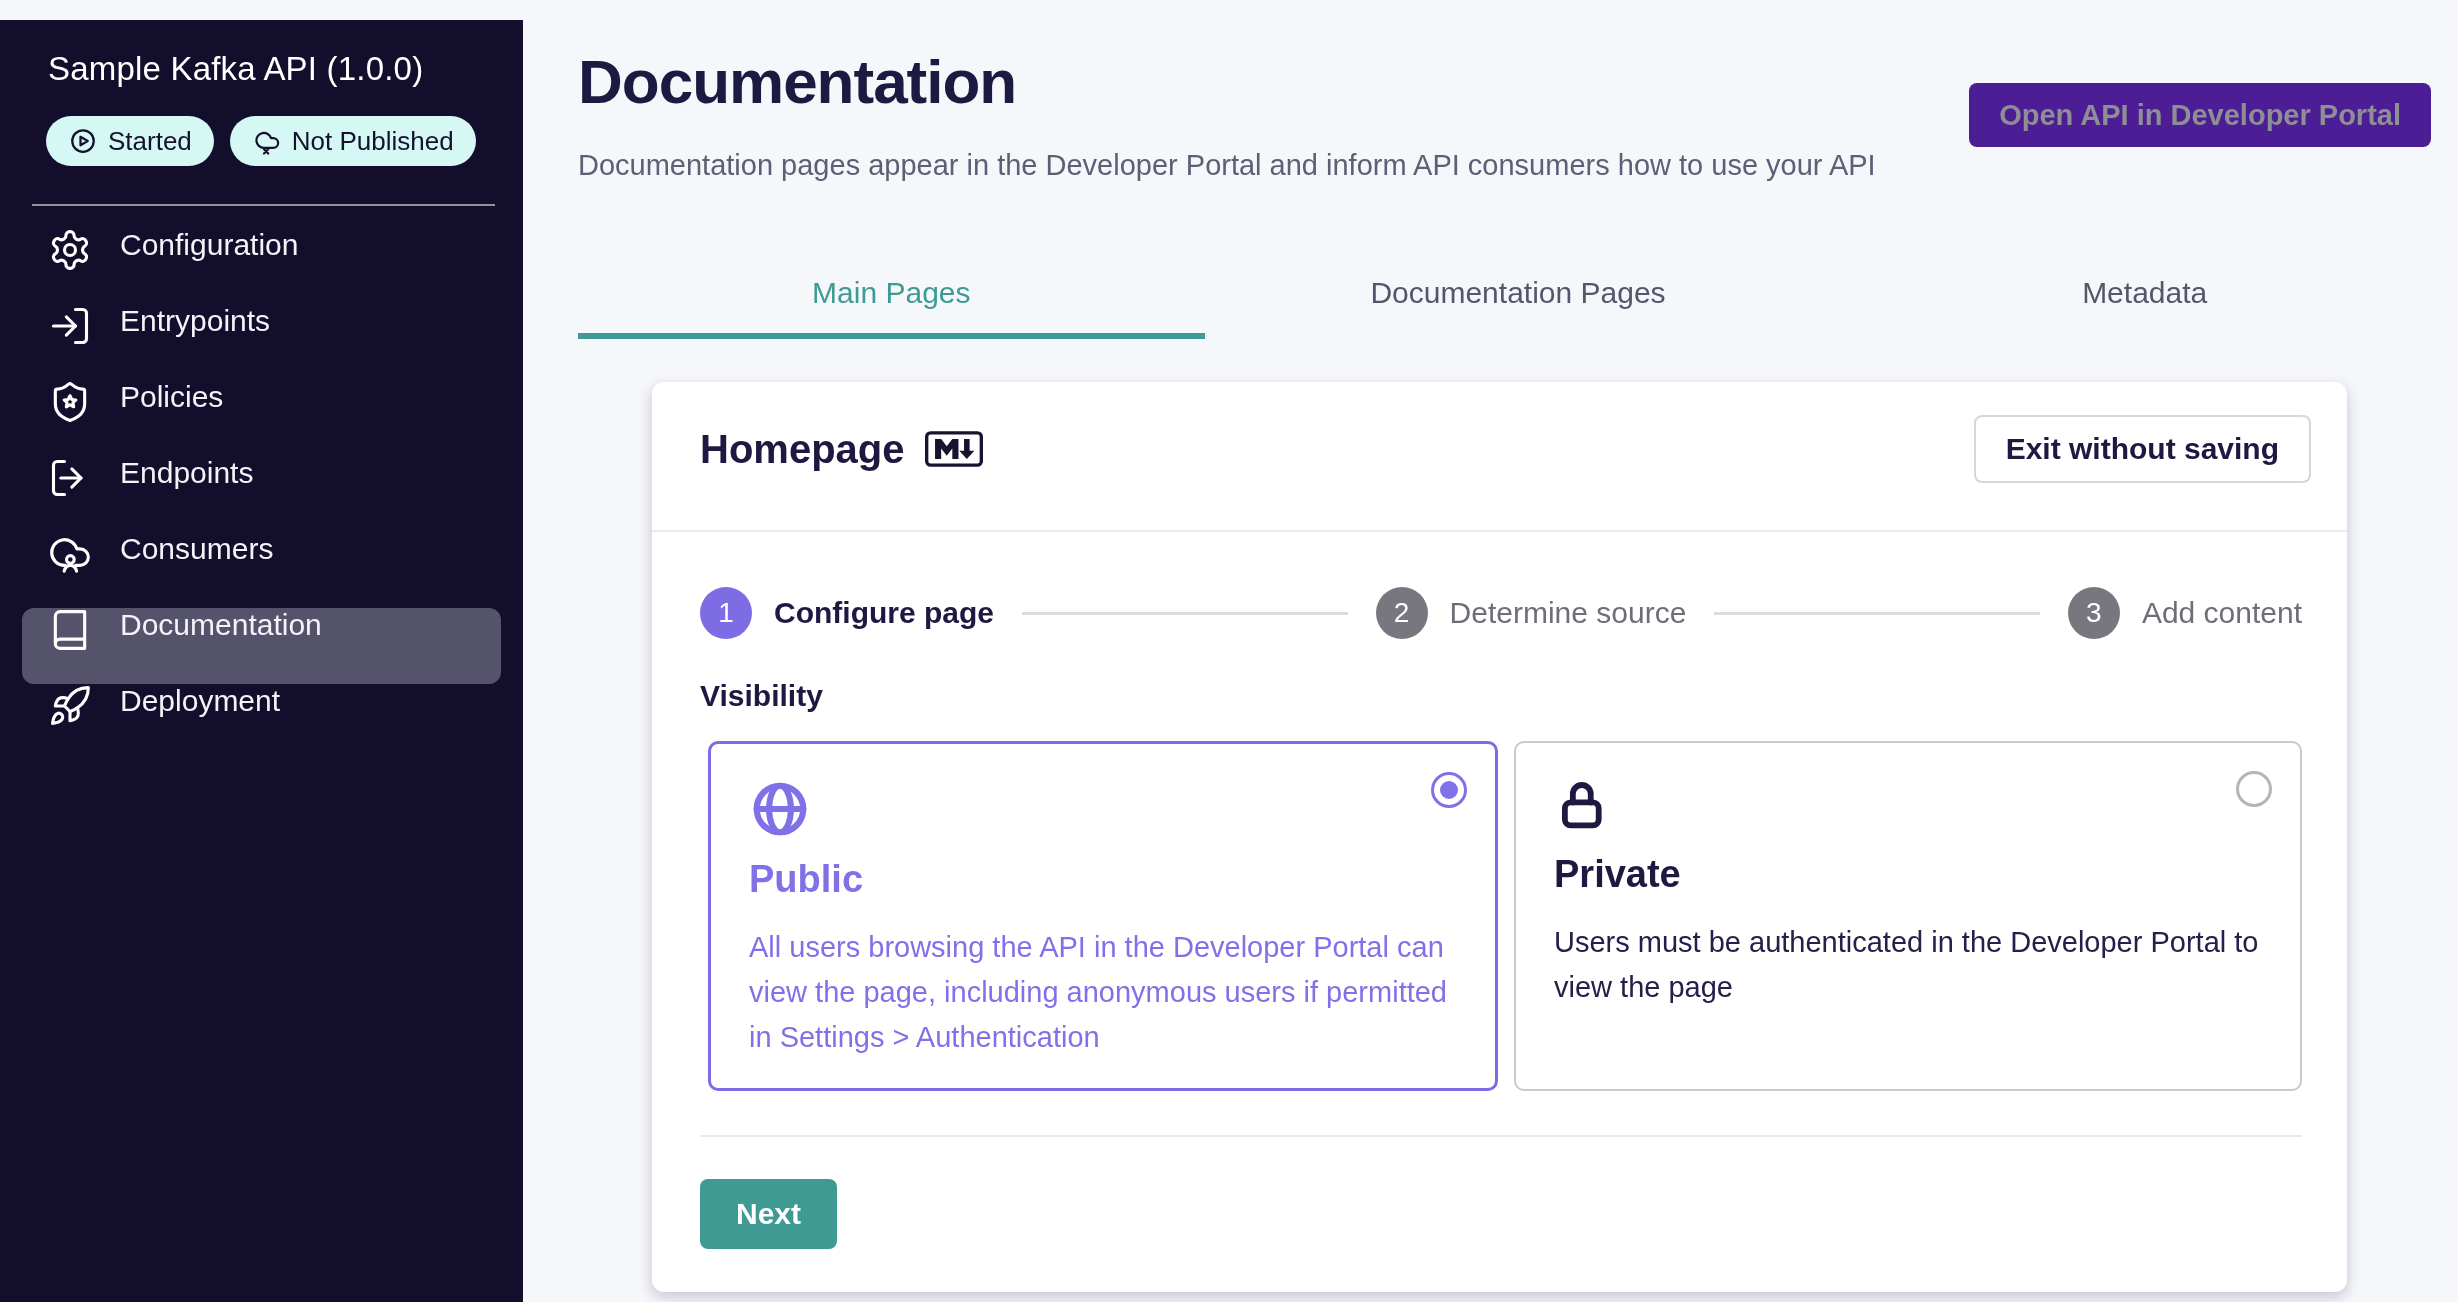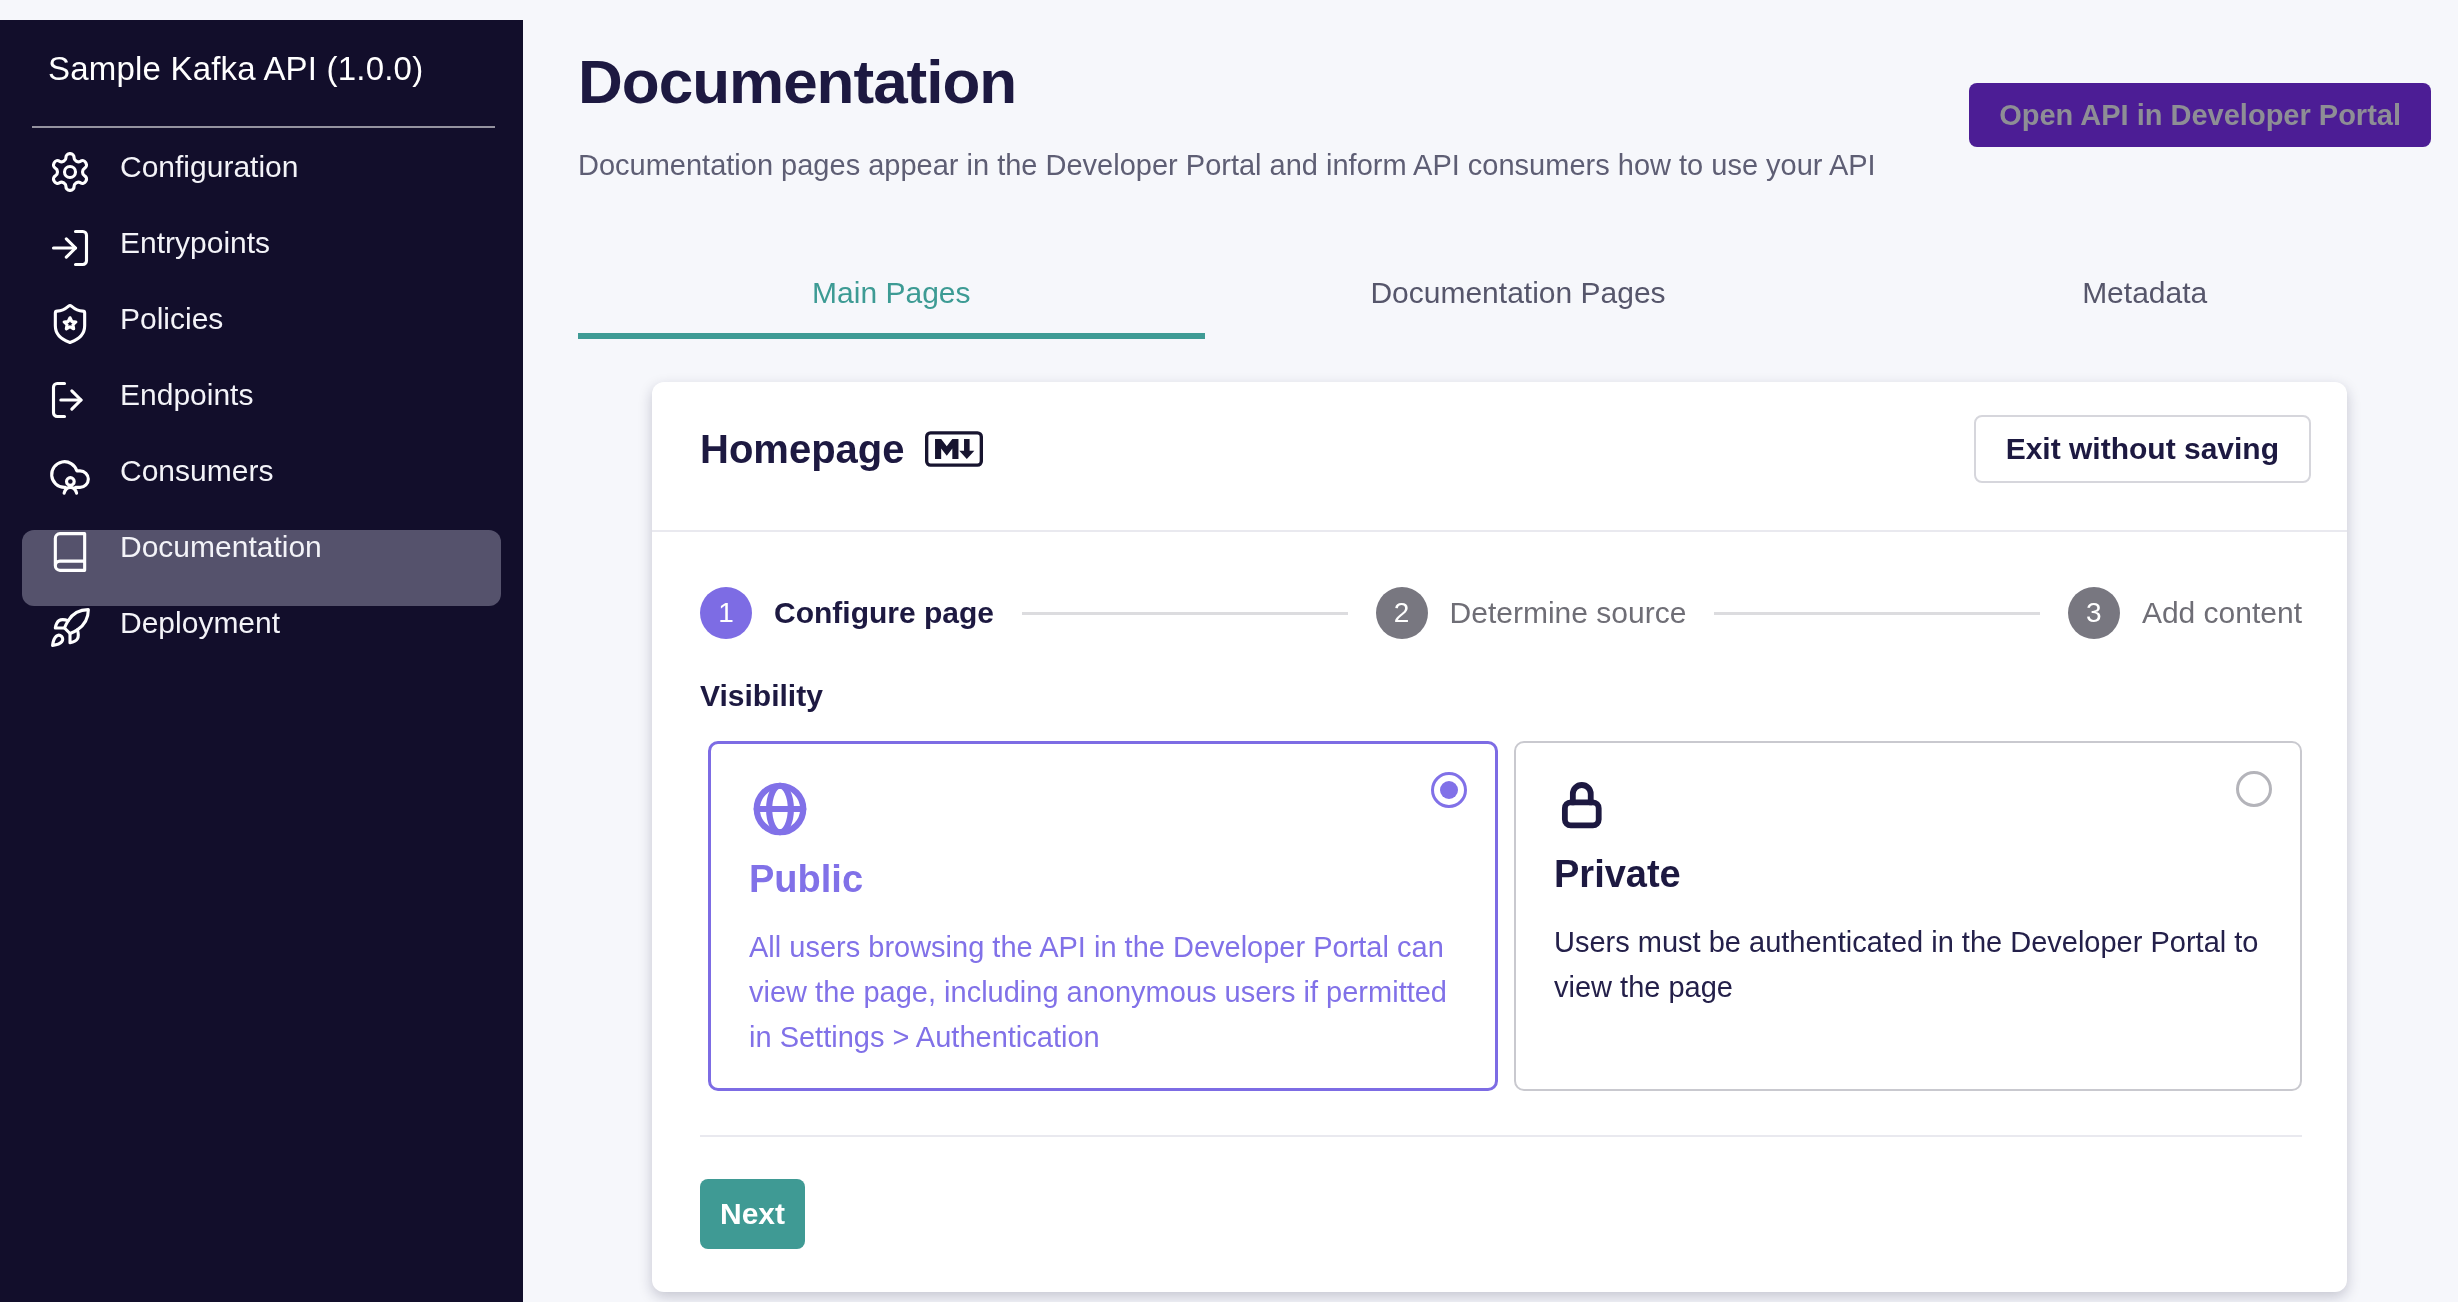--- a/index.html
+++ b/index.html
@@ -128,33 +128,49 @@
     position: absolute; top: 28px; right: 28px; width: 36px; height: 36px;
     border-radius: 50%; background: #fff;
     display: flex; align-items: center; justify-content: center;
   }
   .option.selected .radio { border: 3px solid #8171e8; }
   .option.unselected .radio { border: 3px solid #b4b4ba; }
   .radio-dot { width: 18px; height: 18px; border-radius: 50%; background: #8171e8; }
 
   .body-divider { margin-top: 44px; border: none; height: 0; border-top: 2px solid #e9e9ef; }
   .next-btn {
-    margin-top: 42px; height: 70px; padding: 0 20px;
+    margin-top: 42px; height: 70px; padding: 0 36px;
     background: #3f9a94; color: #ffffff; border: none; border-radius: 8px;
     font-size: 30px; font-weight: 600; font-family: "Liberation Sans", sans-serif;
   }
 </style>
 </head>
 <body>
 
 <div class="screen">
 
   <nav class="sidebar">
     <div class="api-title">Sample Kafka API (1.0.0)</div>
 
+    <div class="badges">
+      <span class="badge">
+        <svg viewBox="0 0 24 24">
+          <circle cx="12" cy="12" r="8.6"></circle>
+            <polygon points="10 8.6 15.8 12 10 15.4"></polygon>
+        </svg>
+        <span>Started</span>
+      </span>
+      <span class="badge">
+        <svg viewBox="0 0 24 24">
+          <path d="M17 17.5H9.5a6 6 0 1 1 5.75-7.8h1.75a3.9 3.9 0 1 1 0 7.8Z"></path>
+          <path d="M9.6 18.6l3.4 3.4M13 18.6l-3.4 3.4"></path>
+        </svg>
+        <span>Not Published</span>
+      </span>
+    </div>
 
     <hr class="sidebar-divider">
 
     <ul class="menu">
       <li class="menu-item">
         <span class="mi">
           <svg viewBox="0 0 24 24">
               <path d="M12.22 2h-.44a2 2 0 0 0-2 2v.18a2 2 0 0 1-1 1.73l-.43.25a2 2 0 0 1-2 0l-.15-.08a2 2 0 0 0-2.73.73l-.22.38a2 2 0 0 0 .73 2.73l.15.1a2 2 0 0 1 1 1.72v.51a2 2 0 0 1-1 1.74l-.15.09a2 2 0 0 0-.73 2.73l.22.38a2 2 0 0 0 2.73.73l.15-.08a2 2 0 0 1 2 0l.43.25a2 2 0 0 1 1 1.73V20a2 2 0 0 0 2 2h.44a2 2 0 0 0 2-2v-.18a2 2 0 0 1 1-1.73l.43-.25a2 2 0 0 1 2 0l.15.08a2 2 0 0 0 2.73-.73l.22-.39a2 2 0 0 0-.73-2.73l-.15-.08a2 2 0 0 1-1-1.74v-.5a2 2 0 0 1 1-1.74l.15-.09a2 2 0 0 0 .73-2.73l-.22-.38a2 2 0 0 0-2.73-.73l-.15.08a2 2 0 0 1-2 0l-.43-.25a2 2 0 0 1-1-1.73V4a2 2 0 0 0-2-2z"></path>
               <circle cx="12" cy="12" r="3"></circle>
             </svg>

